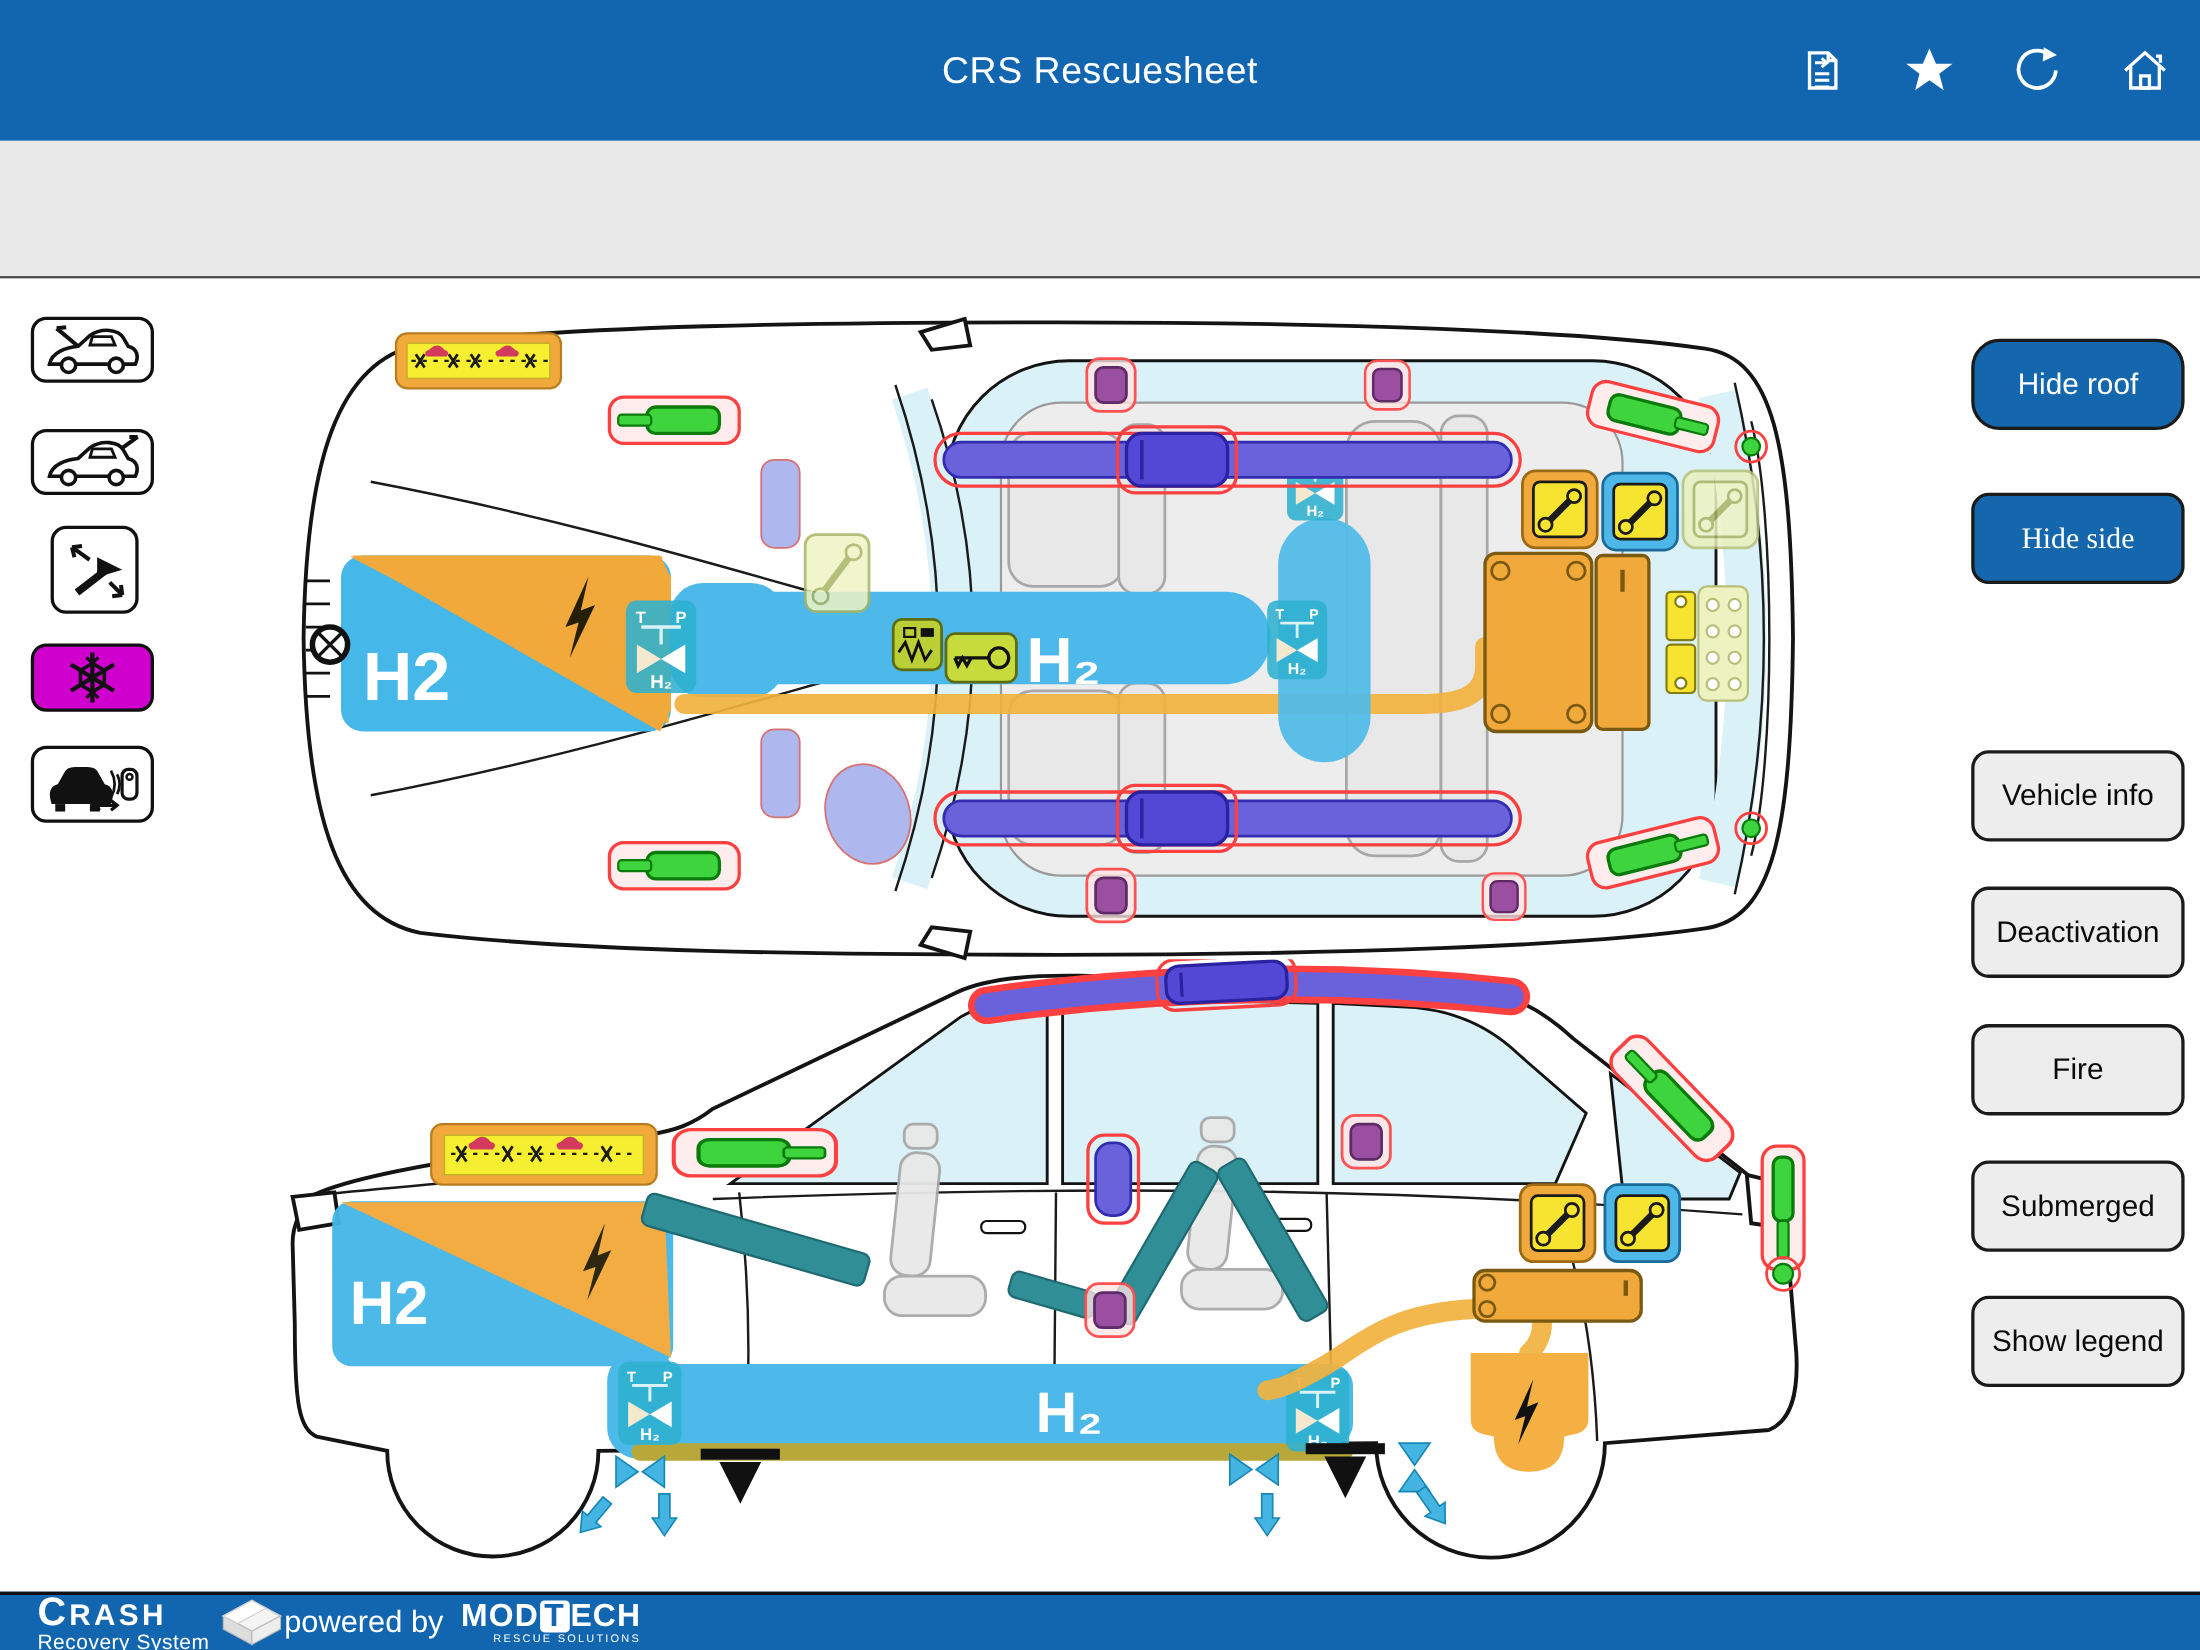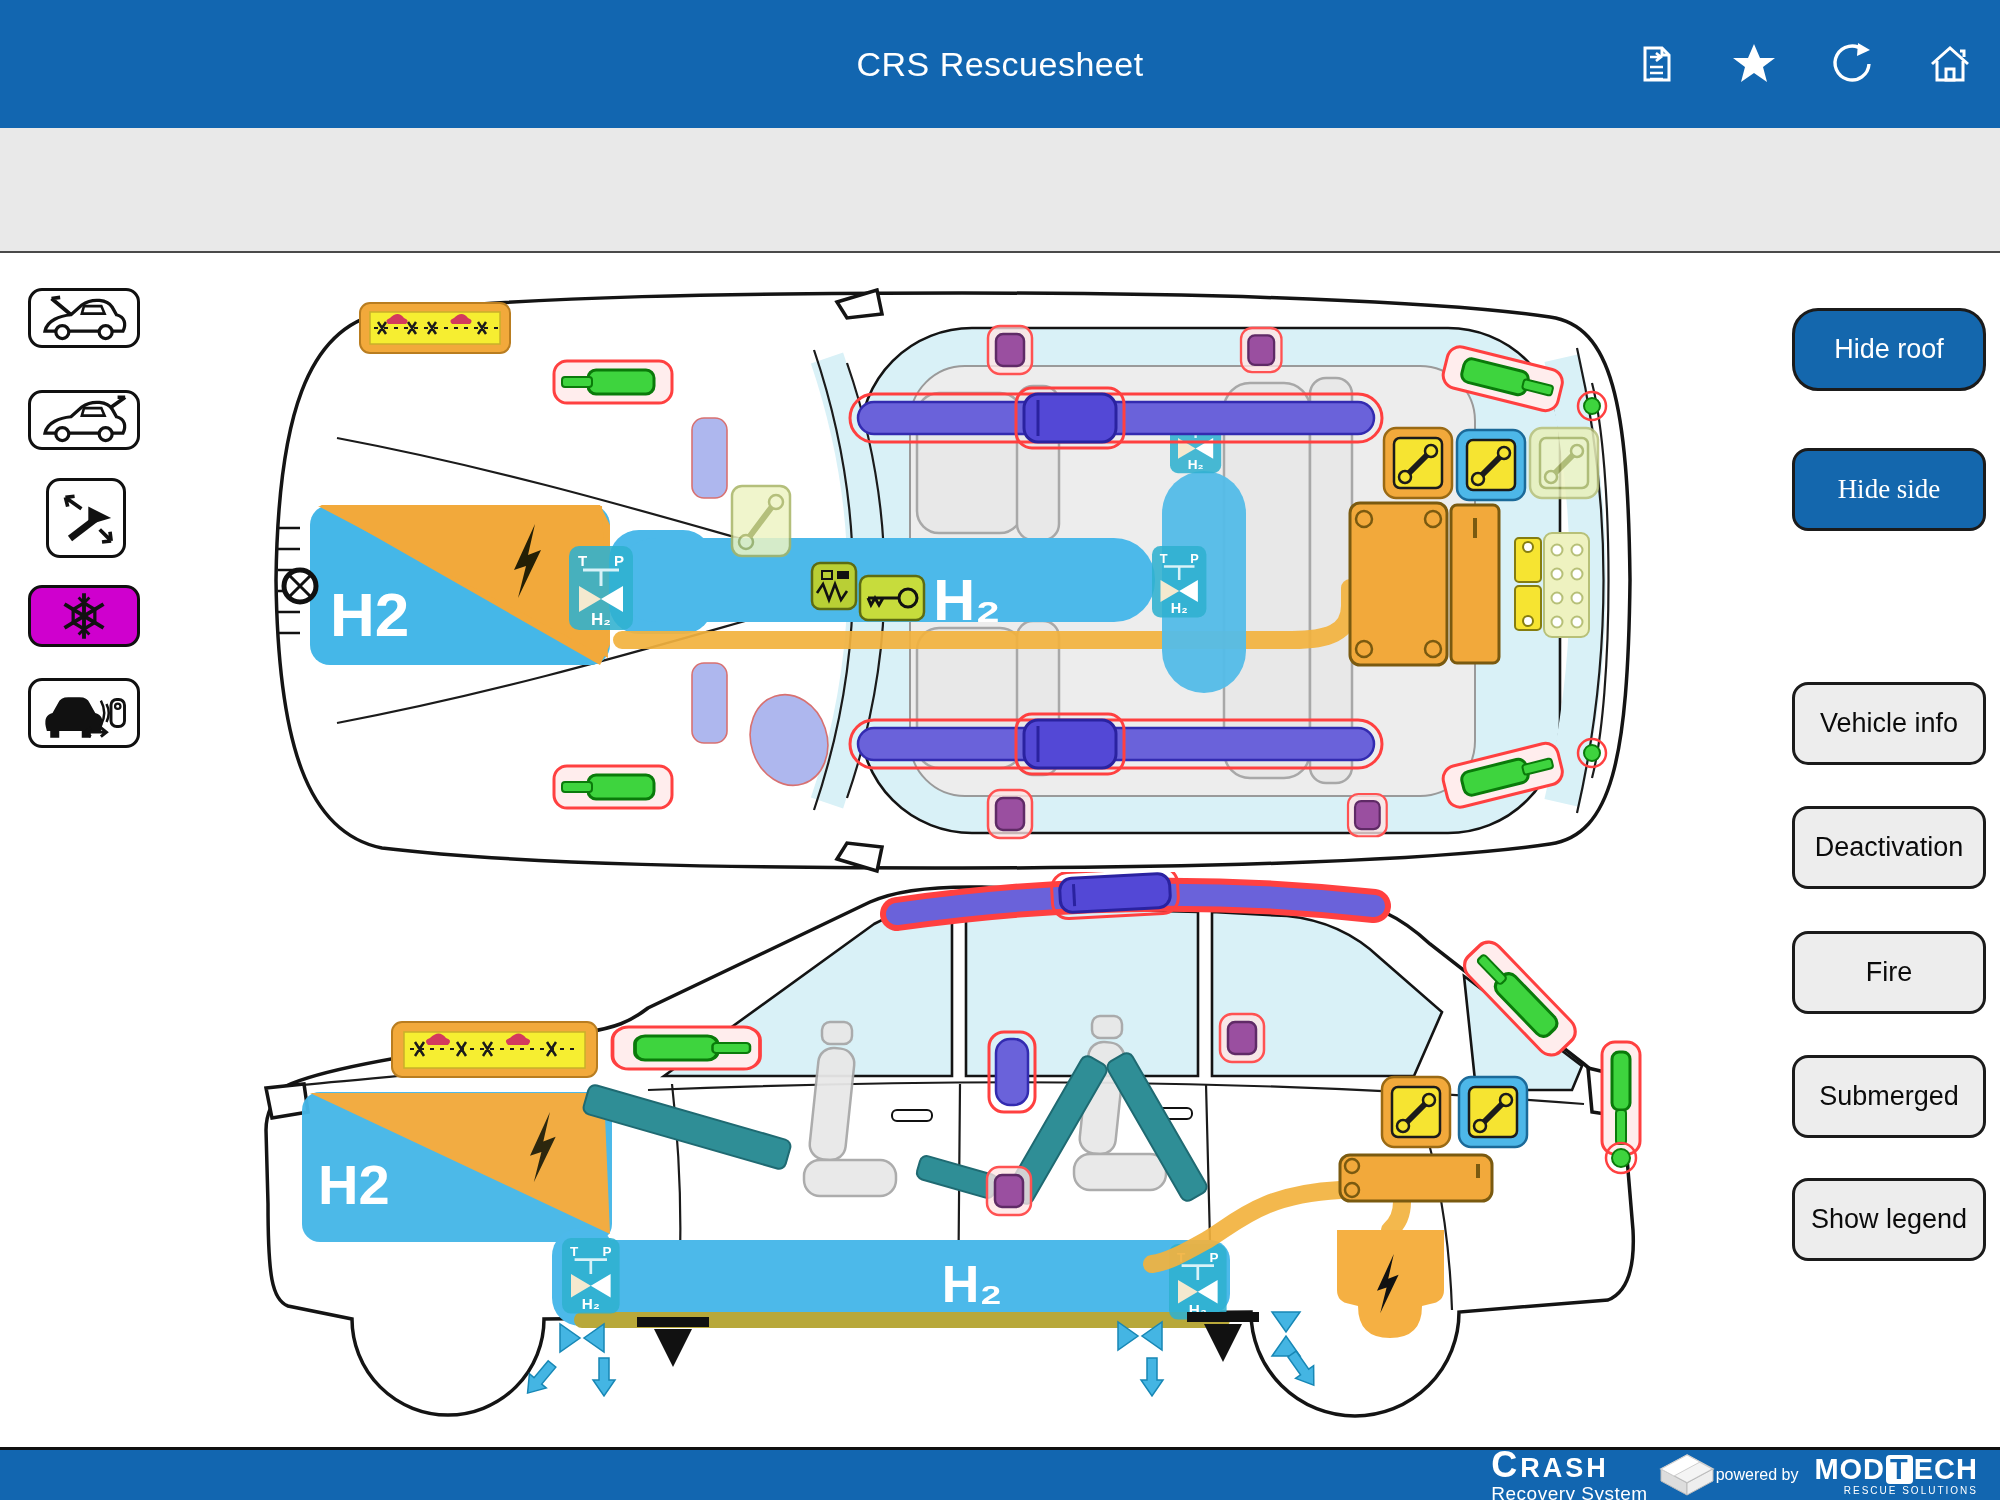--- a/index.html
+++ b/index.html
@@ -68,28 +68,28 @@
   .pp-rod{stroke:#a8b464;stroke-width:6;stroke-linecap:round;}
   .pp-c{fill:#eef4c4;stroke:#a8b464;stroke-width:2.5;}
   .lav{fill:#aab4ee;stroke:#d66a6a;stroke-width:1.6;opacity:.95;}
   .ja{fill:#44b5e3;stroke:#1787b5;stroke-width:1.5;}
   .jp{fill:#111;}
   .gdot{fill:#3ed43e;stroke:#0a7a0a;stroke-width:2;}
   .gring{fill:none;stroke:#ff4040;stroke-width:2.5;}
   
   .footer{position:absolute;left:0;top:1447px;width:2000px;height:53px;background:#1266b0;
           border-top:3px solid #101010;box-sizing:border-box;display:flex;align-items:center;
-          justify-content:flex-end;padding:0 22px;color:#fff;}
+          justify-content:flex-start;padding:0 34px;color:#fff;}
   .f-left{display:flex;align-items:center;gap:10px;}
   .brandwrap{line-height:1;}
   .brand{display:block;font-size:27px;font-weight:bold;letter-spacing:3px;}
   .brand::first-letter{font-size:36px;}
   .brand-sub{display:block;font-size:19px;margin-top:1px;letter-spacing:.5px;}
   .f-right{display:flex;align-items:center;gap:16px;}
-  .powered{font-size:16px;}
+  .powered{font-size:28px;}
   .partnerwrap{text-align:right;line-height:1;}
   .partner{font-size:29px;font-weight:bold;letter-spacing:1px;}
   .partner .tbox{display:inline-block;background:#fff;color:#1266b0;border-radius:4px;
                  padding:0 4px;margin:0 1px;}
   .partner-sub{font-size:10px;letter-spacing:2px;margin-top:2px;}
 </style>
 </head>
 <body>
 
 <div class="app">

